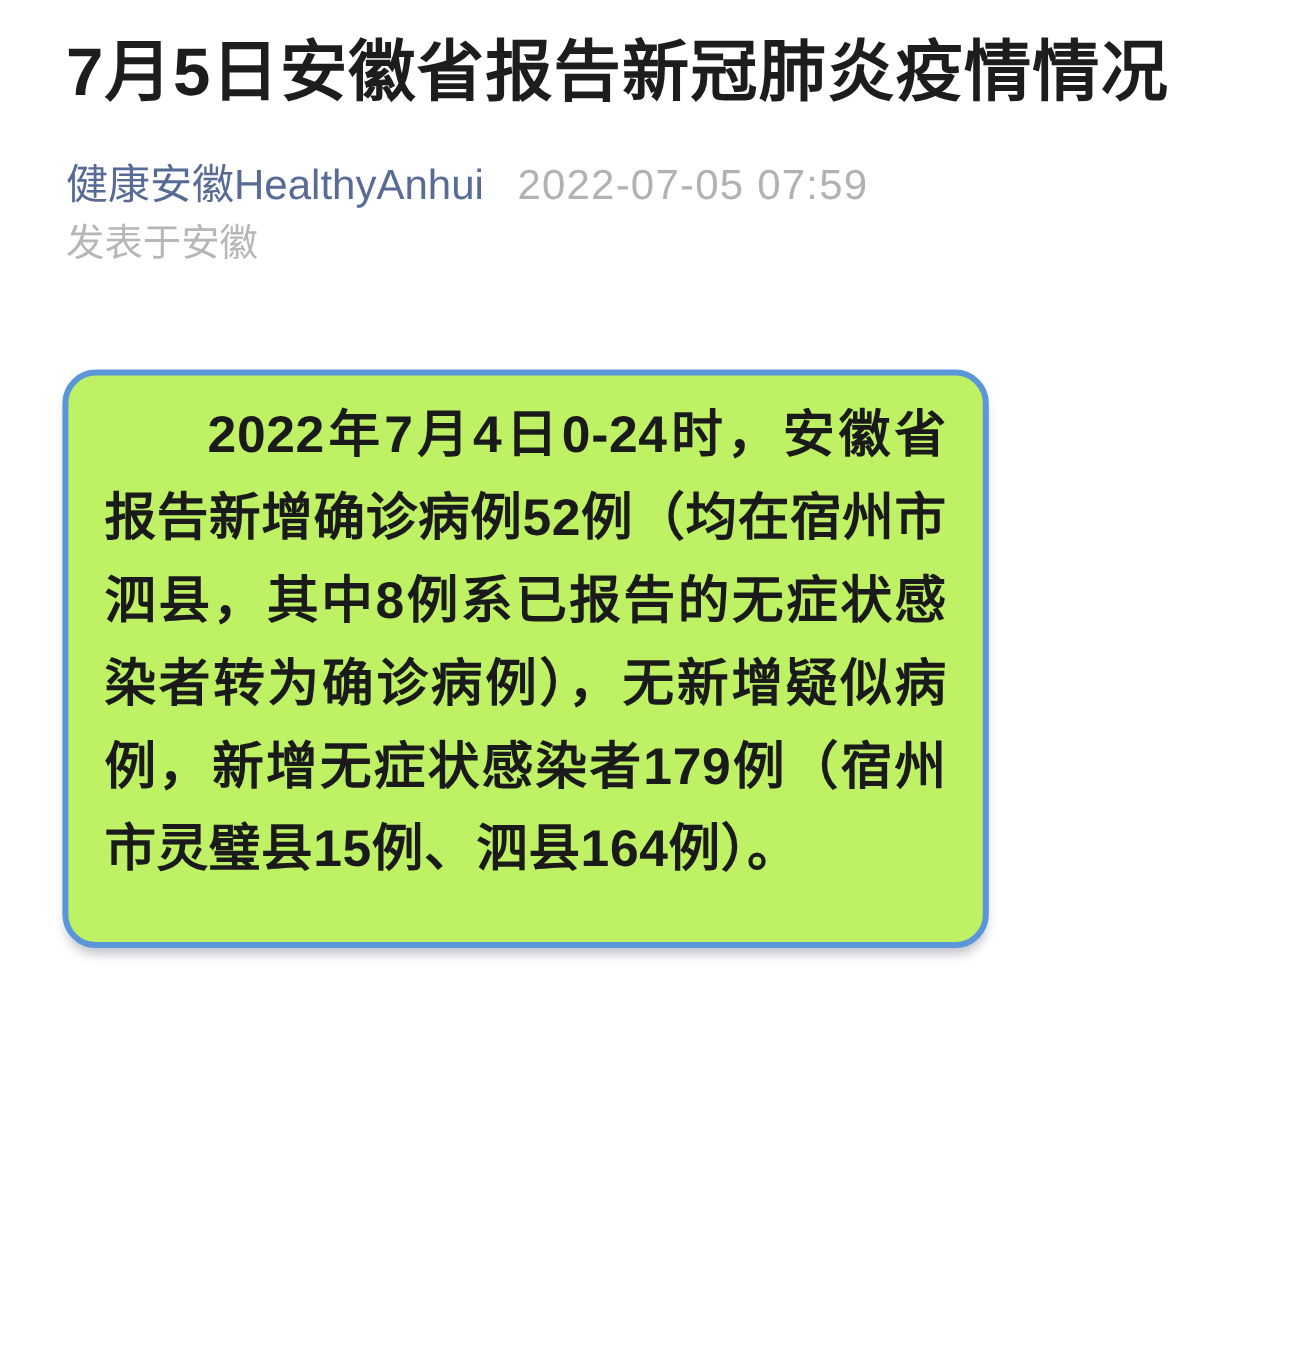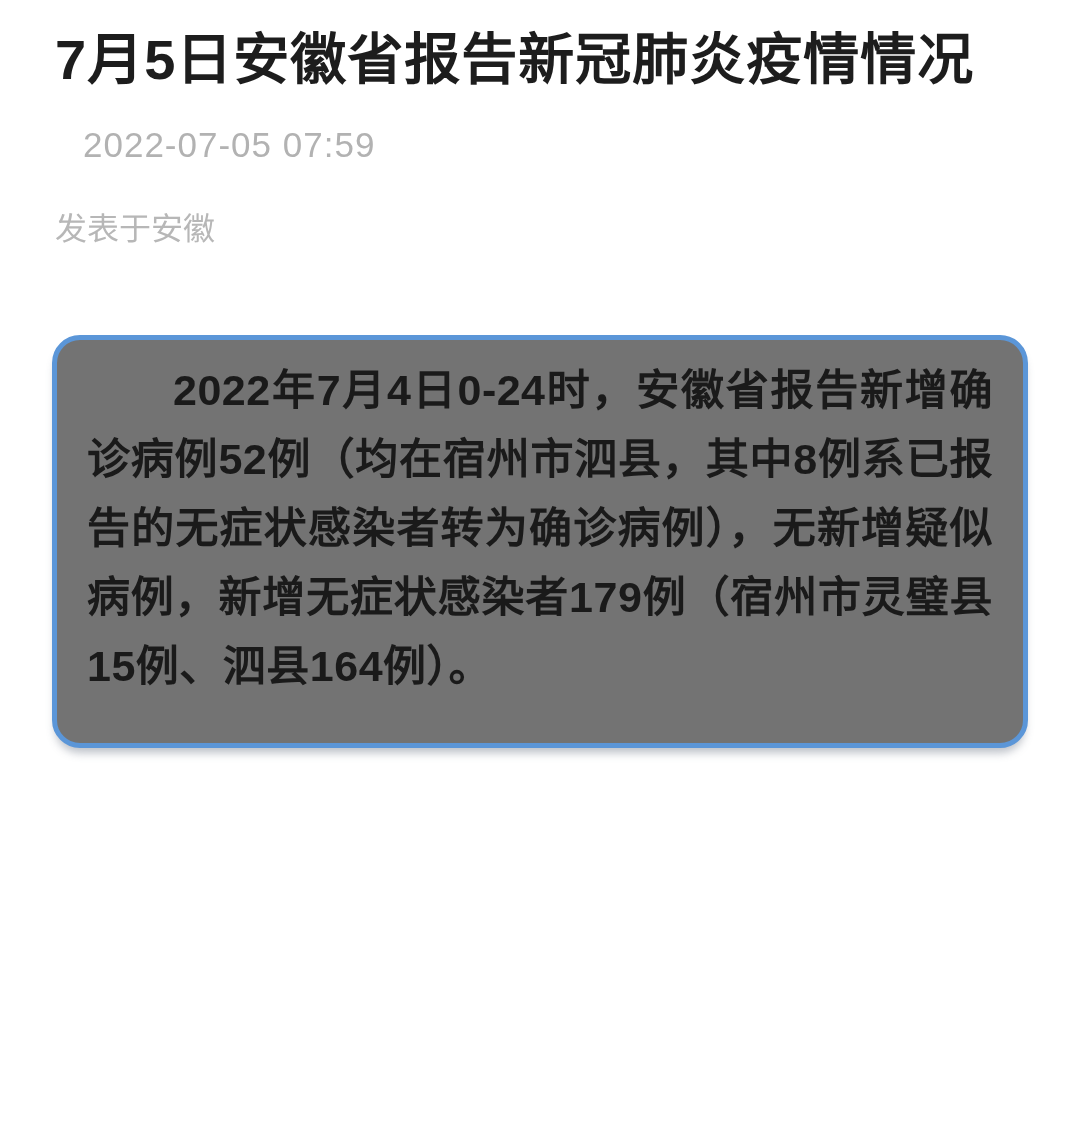--- a/index.html
+++ b/index.html
@@ -46,31 +46,30 @@
   }
 
   .publish-time {
     margin-left: 28px;
     font-size: 35px;
     color: #b2b2b2;
     letter-spacing: 1px;
   }
 
   .publish-location {
-    margin-top: 38px;
     font-size: 32px;
     color: #b7b7b7;
   }
 
   .notice-box {
     margin: 86px 0 0 -3px;
-    width: 976px;
+    width: 772px;
     border: 5px solid #5b96d8;
     border-radius: 28px;
-    background: #737373;
+    background: #bef264;
     padding: 16px 30px 42px 30px;
     box-shadow: 0 8px 9px -3px rgba(110, 120, 135, 0.45);
   }
 
   .notice-paragraph {
     font-size: 43px;
     line-height: 69px;
     font-weight: 700;
     color: #1a1a1a;
     text-indent: 2em;
@@ -84,20 +83,21 @@
 </style>
 </head>
 <body>
 
 <div class="page">
   <div class="content">
 
     <h1 class="article-title">7月5日安徽省报告新冠肺炎疫情情况</h1>
 
     <div class="byline">
+      <a class="author-link">健康安徽HealthyAnhui</a>
       <span class="publish-time">2022-07-05 07:59</span>
     </div>
 
     <div class="publish-location">发表于安徽</div>
 
     <div class="notice-box">
       <p class="notice-paragraph">2022年7月4日0-24时，安徽省报告新增确诊病例52例（均在宿州市泗县，其中8例系已报告的无症状感染者转为确诊病例），无新增疑似病例，新增无症状感染者179例（宿州市灵璧县15例、泗县164例）。</p>
     </div>
 
   </div>

